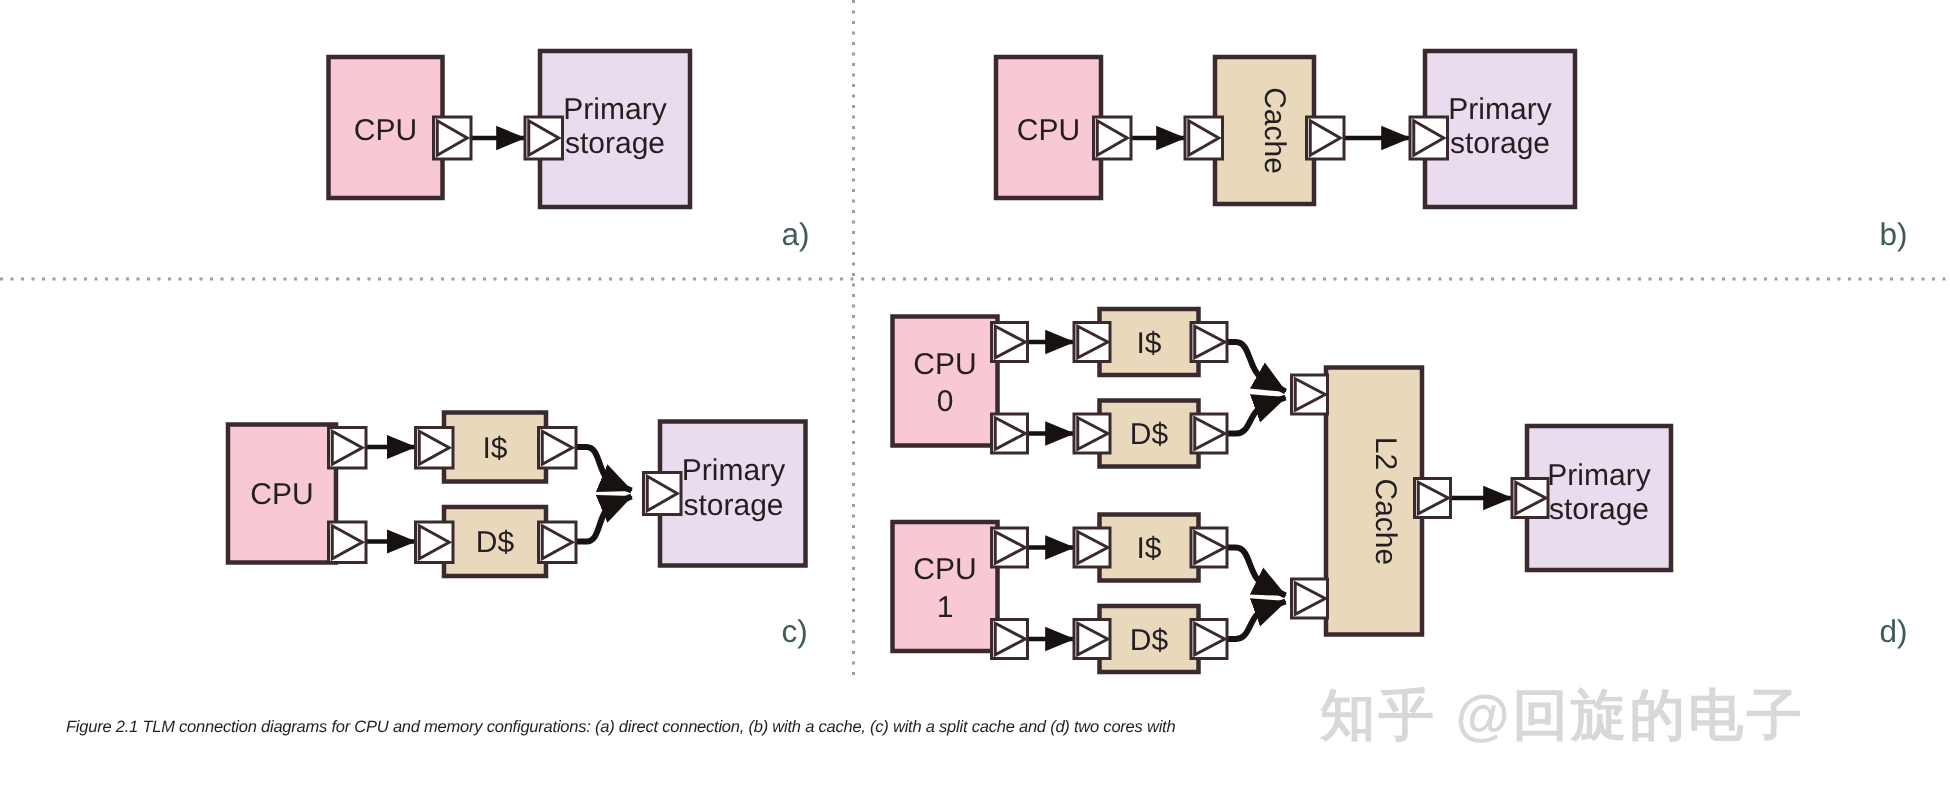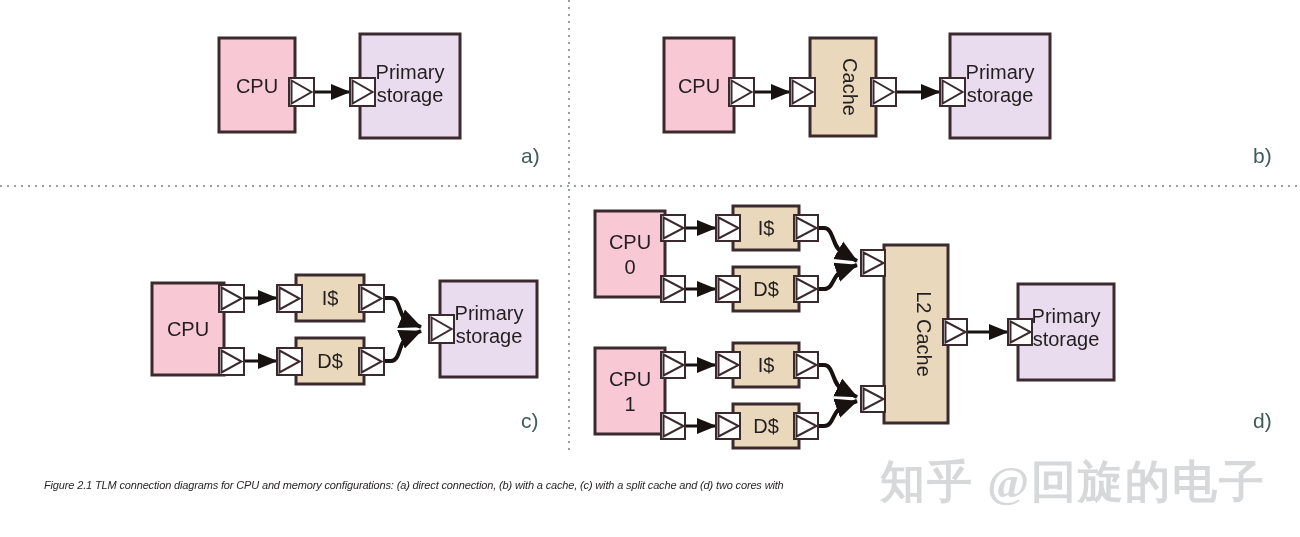--- a/index.html
+++ b/index.html
@@ -79,22 +79,22 @@
     line-height: 27px;
     color: #231f20;
     letter-spacing: -0.15px;
   }
   #watermark {
     position: absolute;
     left: 880px;
     top: 452px;
     width: 400px;
     height: 52px;
-    font-family: Liberation Serif, serif;
-    font-size: 45px;
+    font-family: Liberation Sans, sans-serif;
+    font-size: 37px;
     font-weight: bold;
     color: rgba(120, 125, 130, 0.30);
     letter-spacing: 2px;
     white-space: nowrap;
     pointer-events: none;
     user-select: none;
   }
 </style>
 </head>
 <body>

